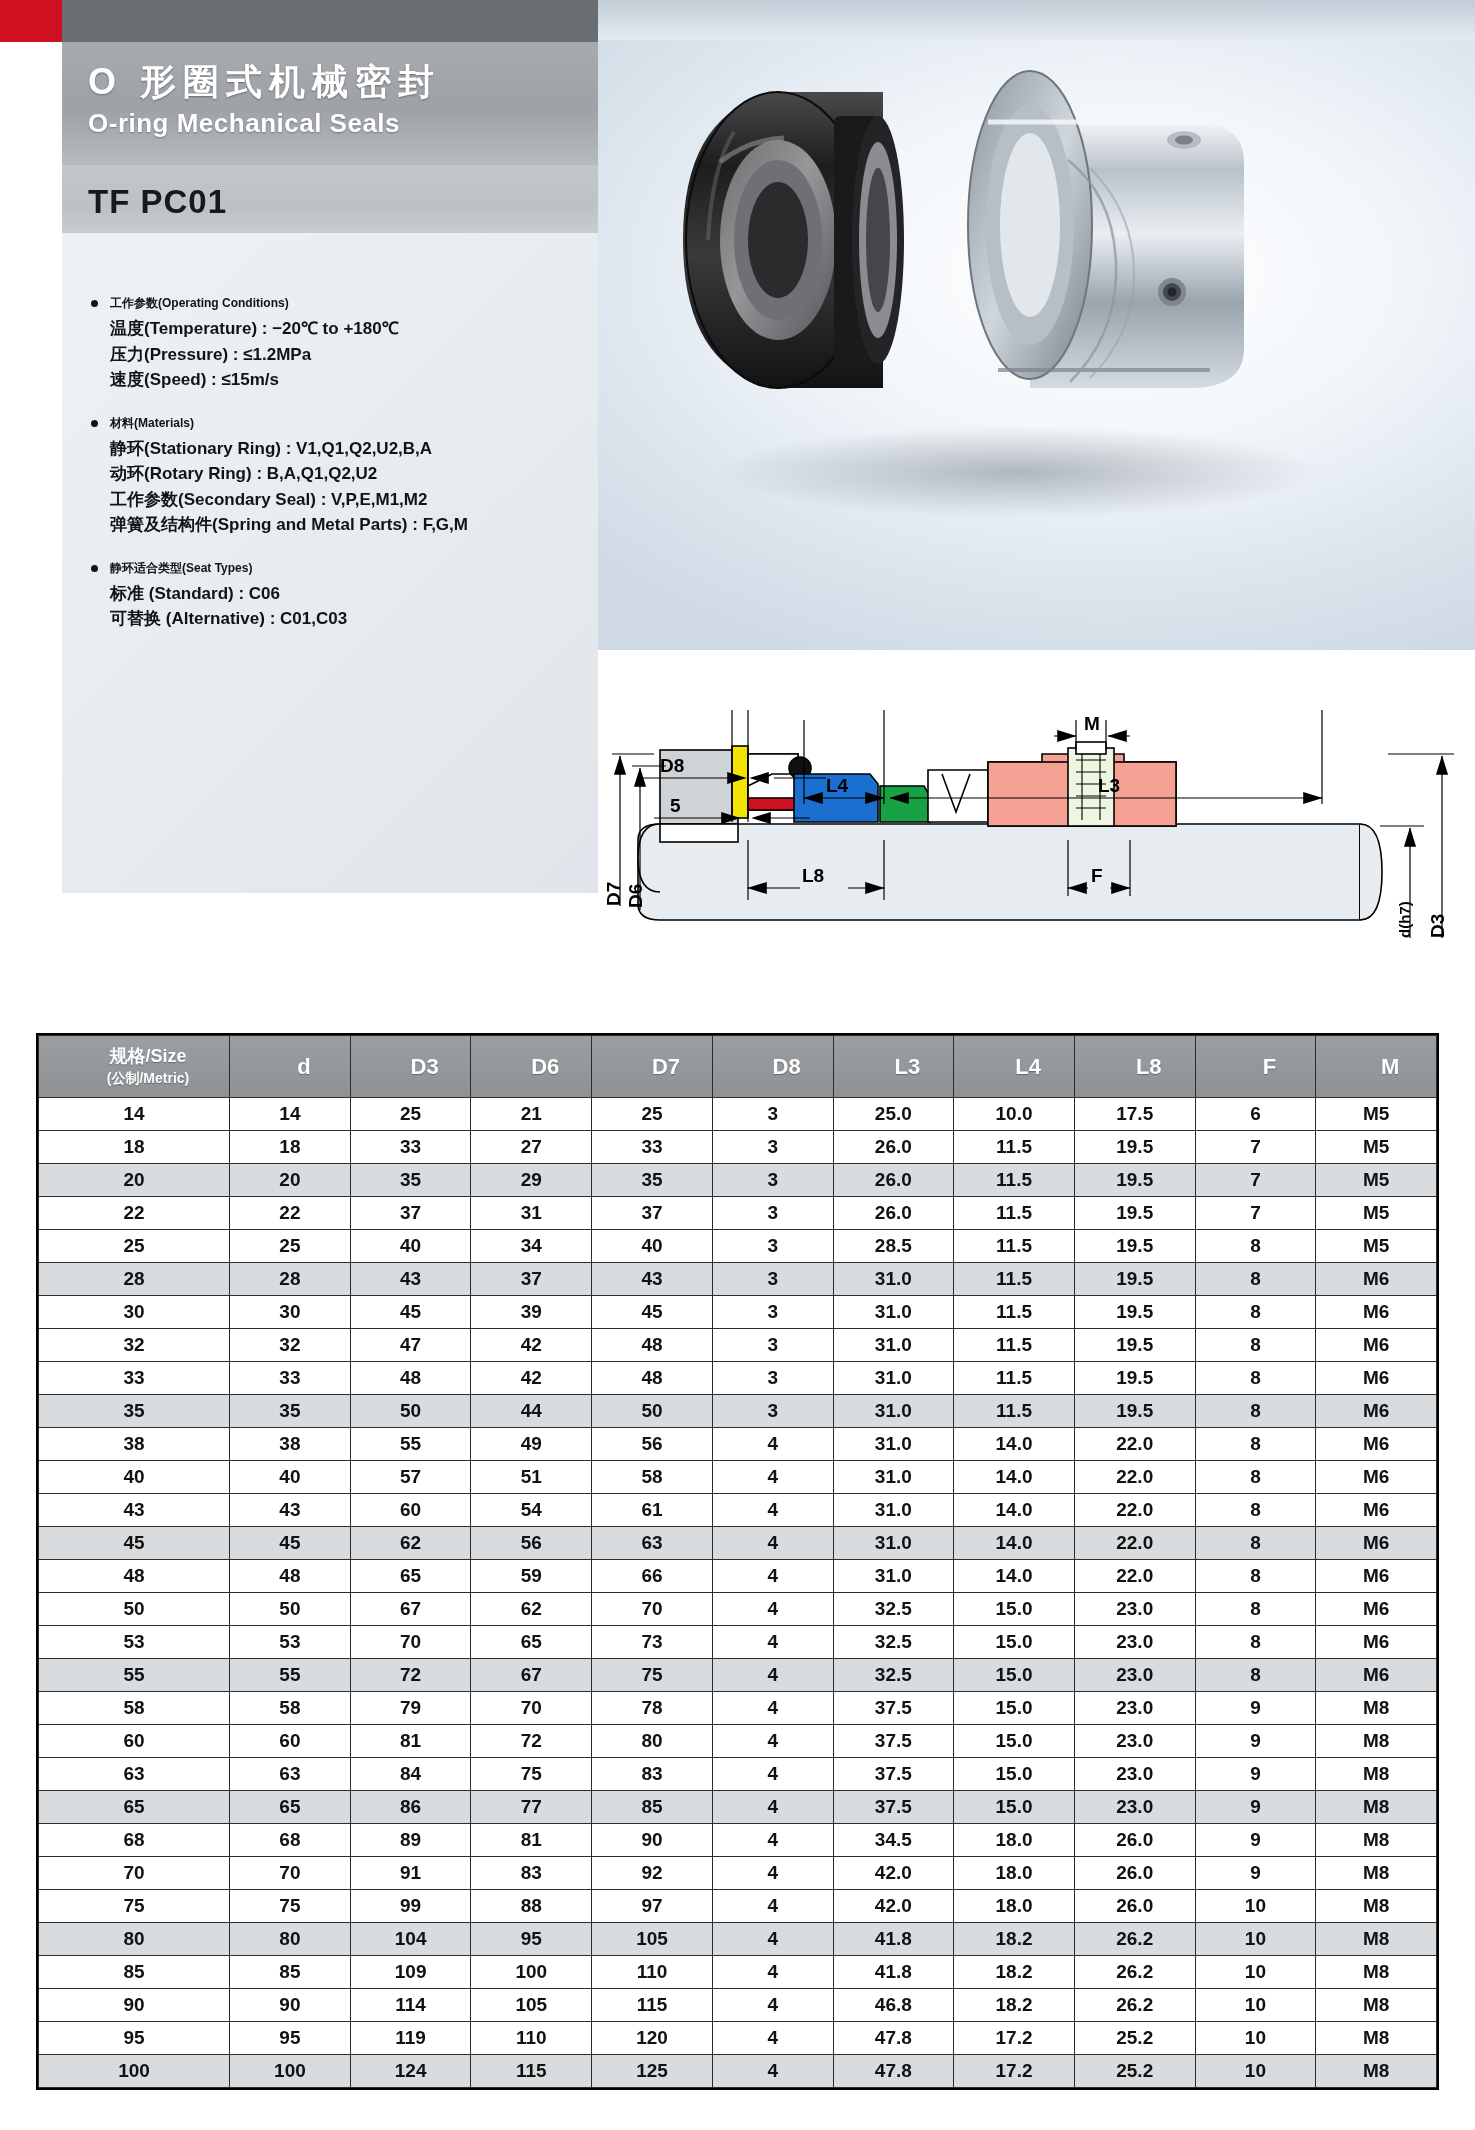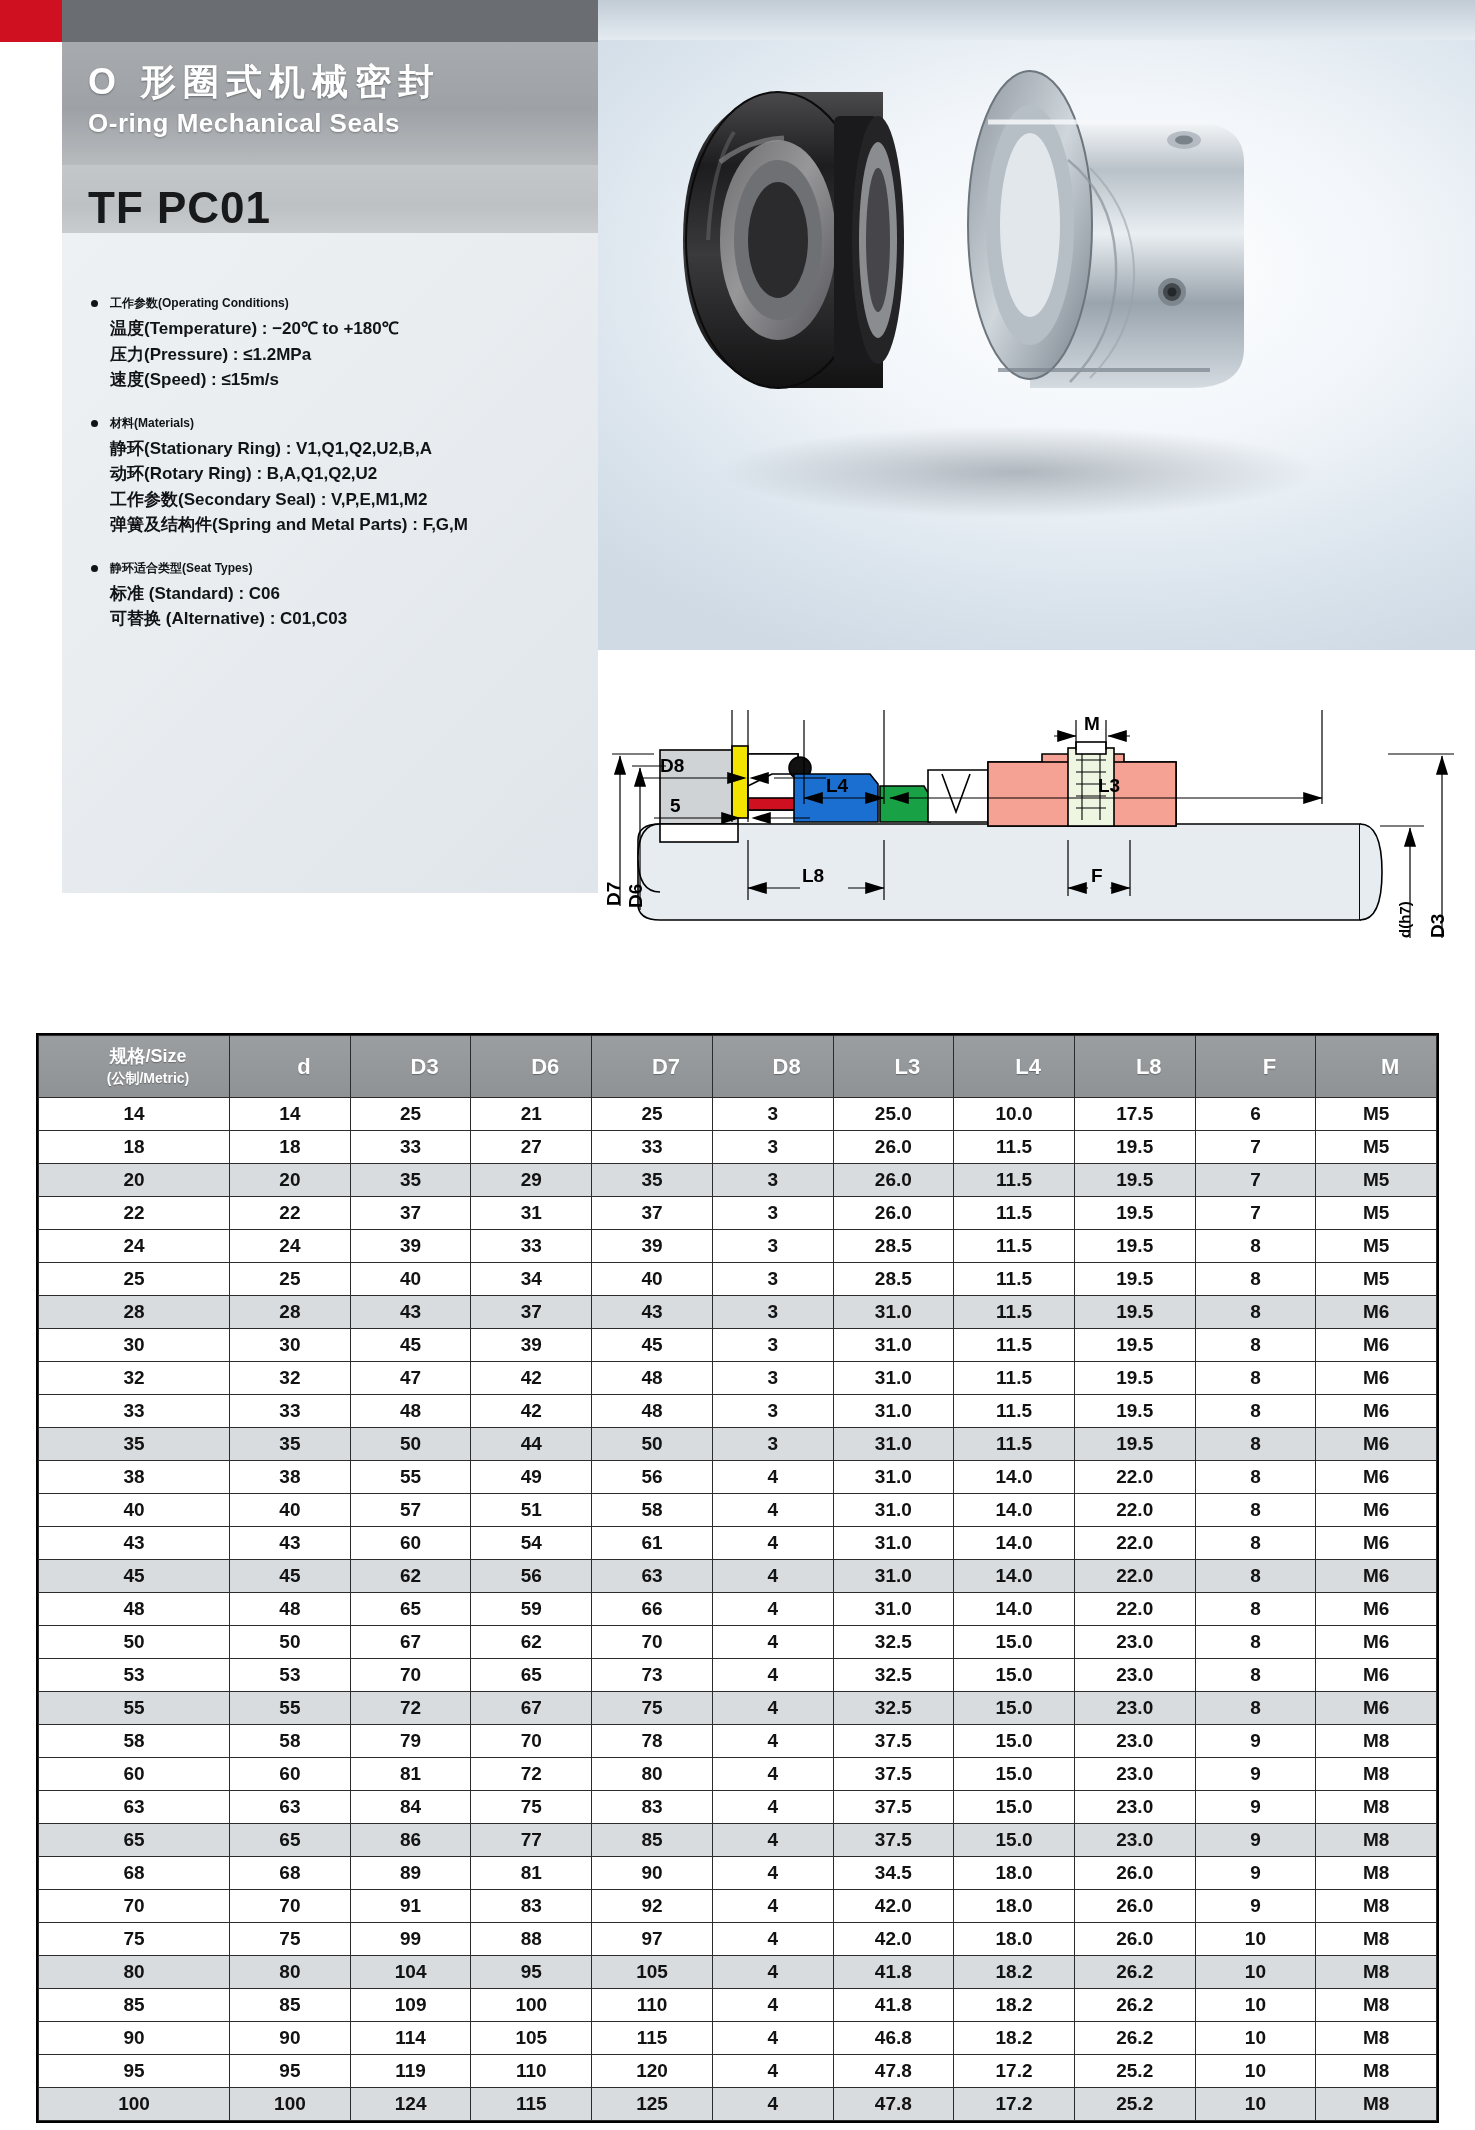--- a/index.html
+++ b/index.html
@@ -49,21 +49,21 @@
     letter-spacing:0.5px;
     text-shadow:0 1px 2px rgba(0,0,0,.3);
   }
 
   .model-block {
     position:absolute; left:62px; top:165px; width:536px; height:68px;
     background:linear-gradient(180deg,#c3c7ca 0%, #bdc1c4 60%, #c8cccf 100%);
   }
   .model-text {
     position:absolute; left:88px; top:183px;
-    font-size:44px; font-weight:bold; color:#17191b;
+    font-size:33px; font-weight:bold; color:#17191b;
     letter-spacing:1px;
   }
 
   .spec-panel {
     position:absolute; left:62px; top:233px; width:536px; height:660px;
     background:linear-gradient(135deg,#eef1f4 0%, #e9edf0 40%, #dfe5ea 100%);
   }
 
   .spec-list {
     position:absolute; left:88px; top:290px; width:470px;
@@ -420,33 +420,20 @@
           <td>31</td>
           <td>37</td>
           <td>3</td>
           <td>26.0</td>
           <td>11.5</td>
           <td>19.5</td>
           <td>7</td>
           <td>M5</td>
         </tr>
         <tr class="plain">
-          <td>24</td>
-          <td>24</td>
-          <td>39</td>
-          <td>33</td>
-          <td>39</td>
-          <td>3</td>
-          <td>28.5</td>
-          <td>11.5</td>
-          <td>19.5</td>
-          <td>8</td>
-          <td>M5</td>
-        </tr>
-        <tr class="plain">
           <td>25</td>
           <td>25</td>
           <td>40</td>
           <td>34</td>
           <td>40</td>
           <td>3</td>
           <td>28.5</td>
           <td>11.5</td>
           <td>19.5</td>
           <td>8</td>

